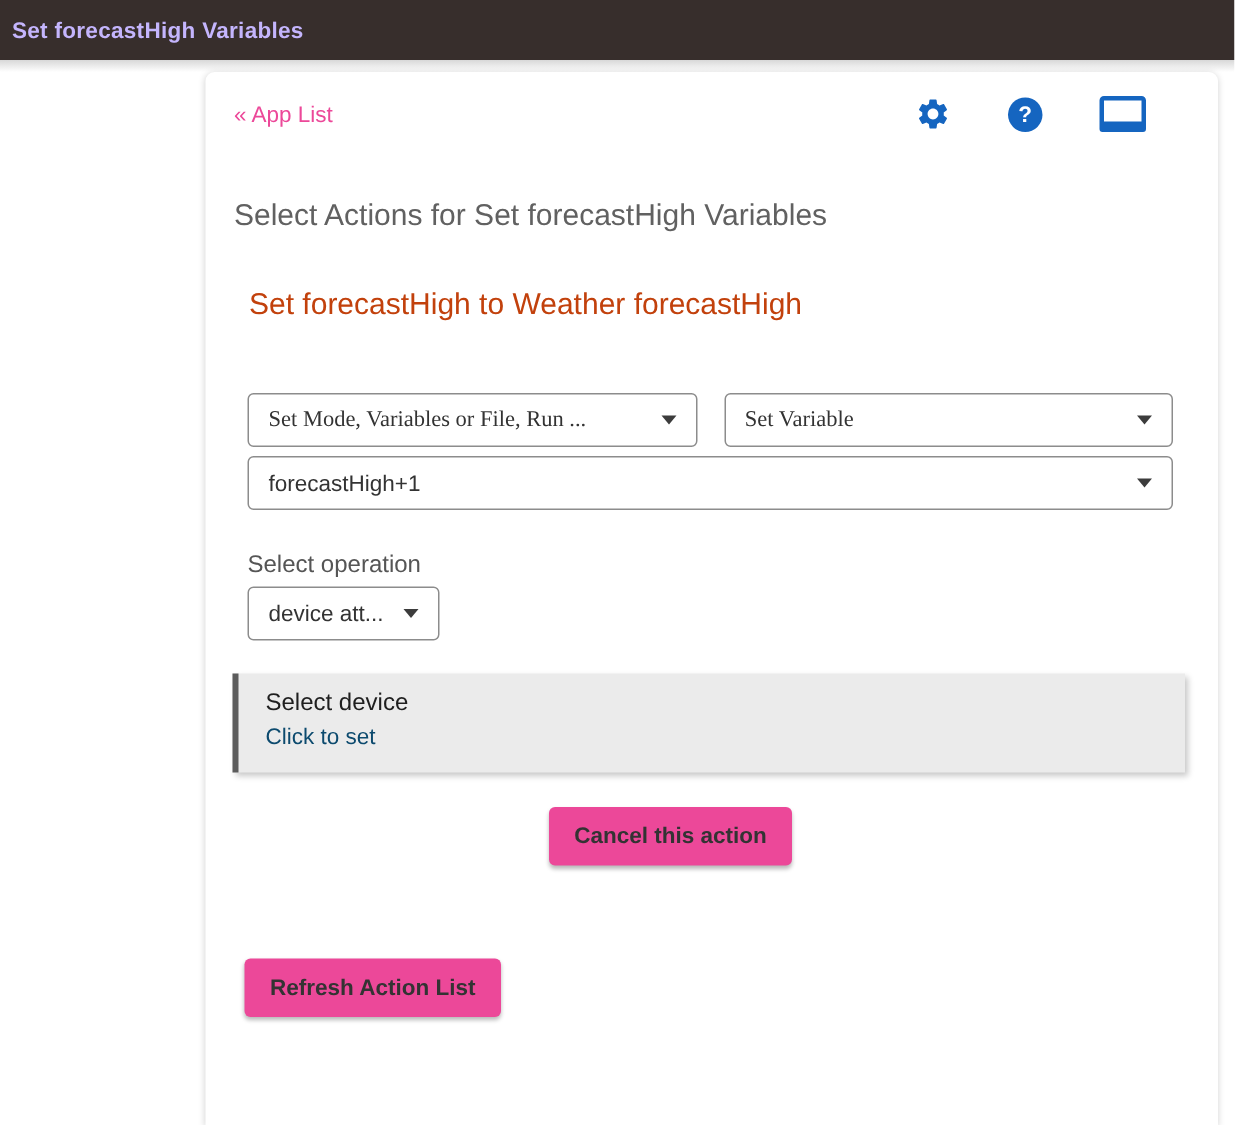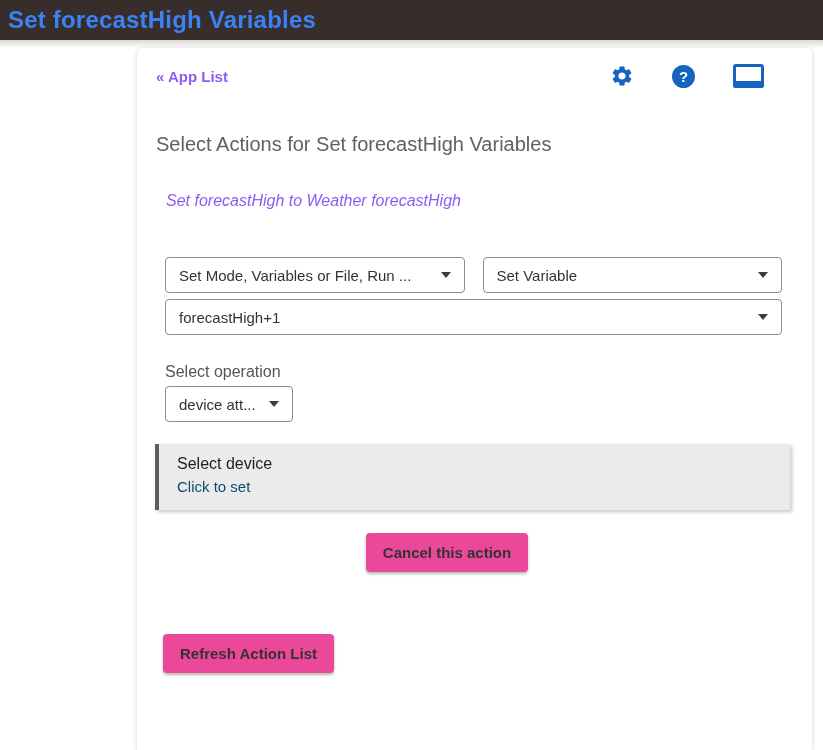--- a/index.html
+++ b/index.html
@@ -12,22 +12,22 @@
   }
   
   .app-header {
     height: 40px;
     background: #372e2c;
     display: flex; align-items: center;
     padding-left: 8px;
   }
   .app-header h1 {
     margin: 0;
-    color: #3b82f6;
-    font-size: 24px;
+    color: #c4b5fd;
+    font-size: 15px;
     font-weight: 700;
     letter-spacing: 0.2px;
   }
   .header-shadow {
     height: 8px;
     background: linear-gradient(#d8d8d8, #ffffff);
   }
   
   .card {
     margin-left: 137px;
@@ -38,25 +38,24 @@
     box-shadow: 0 1px 5px rgba(0,0,0,0.18);
     padding: 16px 30px 20px 19px;
     position: relative;
   }
   .card-top {
     display: flex;
     justify-content: space-between;
     align-items: center;
   }
   .back-link {
-    color: #8b5cf6;
+    color: #ec4899;
     font-size: 15px;
     text-decoration: none;
     cursor: pointer;
-    font-weight: bold;
   }
   .top-icons {
     display: flex;
     align-items: center;
     gap: 38px;
     margin-right: 18px;
   }
   .icon-btn { cursor: pointer; display: flex; align-items: center; }
   .gear-svg { width: 24px; height: 24px; fill: #1565c0; }
   .help-circle {
@@ -78,29 +77,29 @@
   }
   
   .page-heading {
     margin: 45px 0 0 0;
     font-size: 20px;
     font-weight: 400;
     color: #616161;
   }
   .action-summary {
     margin: 36px 0 0 10px;
-    font-size: 16px;
-    color: #8b5cf6;
-    font-style: italic;
+    font-size: 20px;
+    color: #c2410c;
   }
   
   .dd-row {
     display: flex;
     gap: 18px;
     margin: 47px 0 0 9px;
+    font-family: Liberation Serif, serif;
   }
   .dropdown {
     height: 36px;
     border: 1px solid #8c8c8c;
     border-radius: 4px;
     background: #ffffff;
     display: flex;
     align-items: center;
     justify-content: space-between;
     padding: 0 13px;

